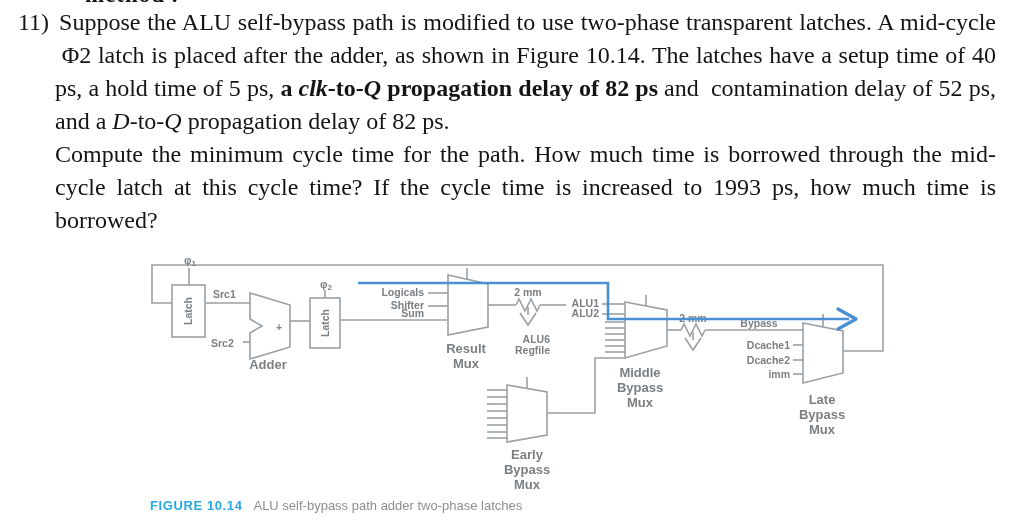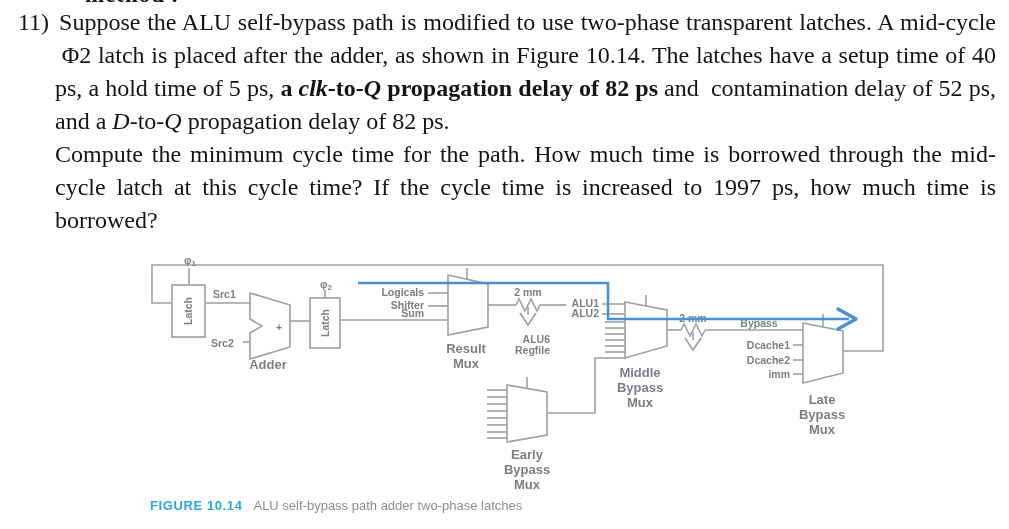--- a/index.html
+++ b/index.html
@@ -41,21 +41,21 @@
 <body>
 
 <div class="page">
 
   <div class="clip-top">
     <span>method .</span>
   </div>
 
   <div class="problem">
     <p class="p1"><span class="num">11)</span><span>Suppose the ALU self-bypass path is modified to use two-phase transparent latches. A mid-cycle &nbsp;Φ2 latch is placed after the adder, as shown in Figure 10.14. The latches have a setup time of 40 ps, a hold time of 5 ps, </span><b><span>a </span><i>clk</i><span>-to-</span><i>Q</i><span> propagation delay of 82 ps</span></b><span> and &nbsp;contamination delay of 52 ps, and a </span><i>D</i><span>-to-</span><i>Q</i><span> propagation delay of 82 ps.</span></p>
-    <p class="p2">Compute the minimum cycle time for the path. How much time is borrowed through the mid-cycle latch at this cycle time? If the cycle time is increased to 1997 ps, how much time is borrowed?</p>
+    <p class="p2">Compute the minimum cycle time for the path. How much time is borrowed through the mid-cycle latch at this cycle time? If the cycle time is increased to 1993 ps, how much time is borrowed?</p>
   </div>
 
   <svg class="fig-svg" width="870" height="250" viewBox="140 248 870 250" xmlns="http://www.w3.org/2000/svg">
 
     <path class="ln" d="M843 351 L883 351 L883 265 L152 265 L152 303 L172 303"></path>
 
     <line class="ln" x1="189" y1="268" x2="189" y2="285"></line>
     <text class="tx" x="190" y="264" text-anchor="middle" font-size="12"><tspan>φ</tspan><tspan font-size="8" dy="2">1</tspan></text>
     <rect class="bx" x="172" y="285" width="33" height="52"></rect>
     <text class="tx" x="188" y="315" font-size="12" text-anchor="middle" transform="rotate(-90 188 311)">Latch</text>

